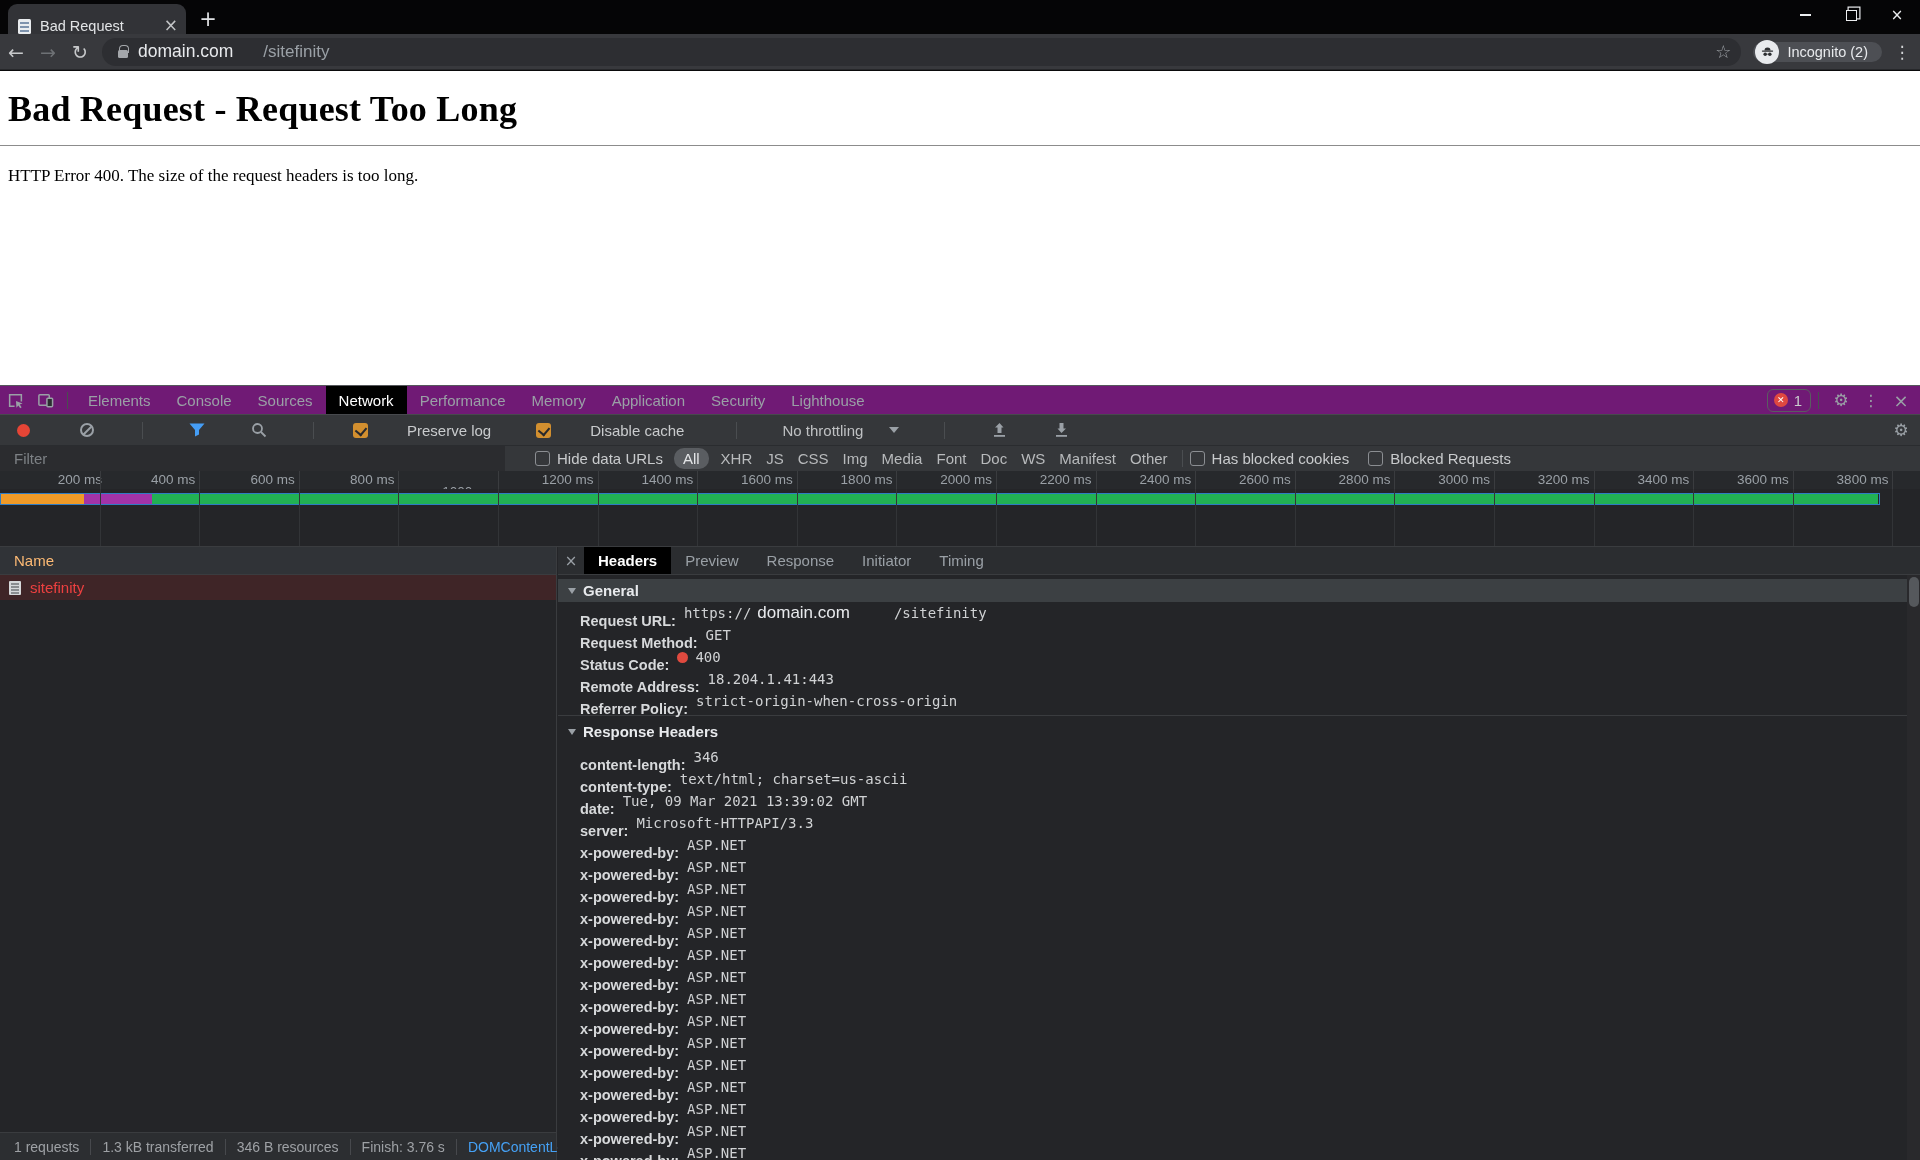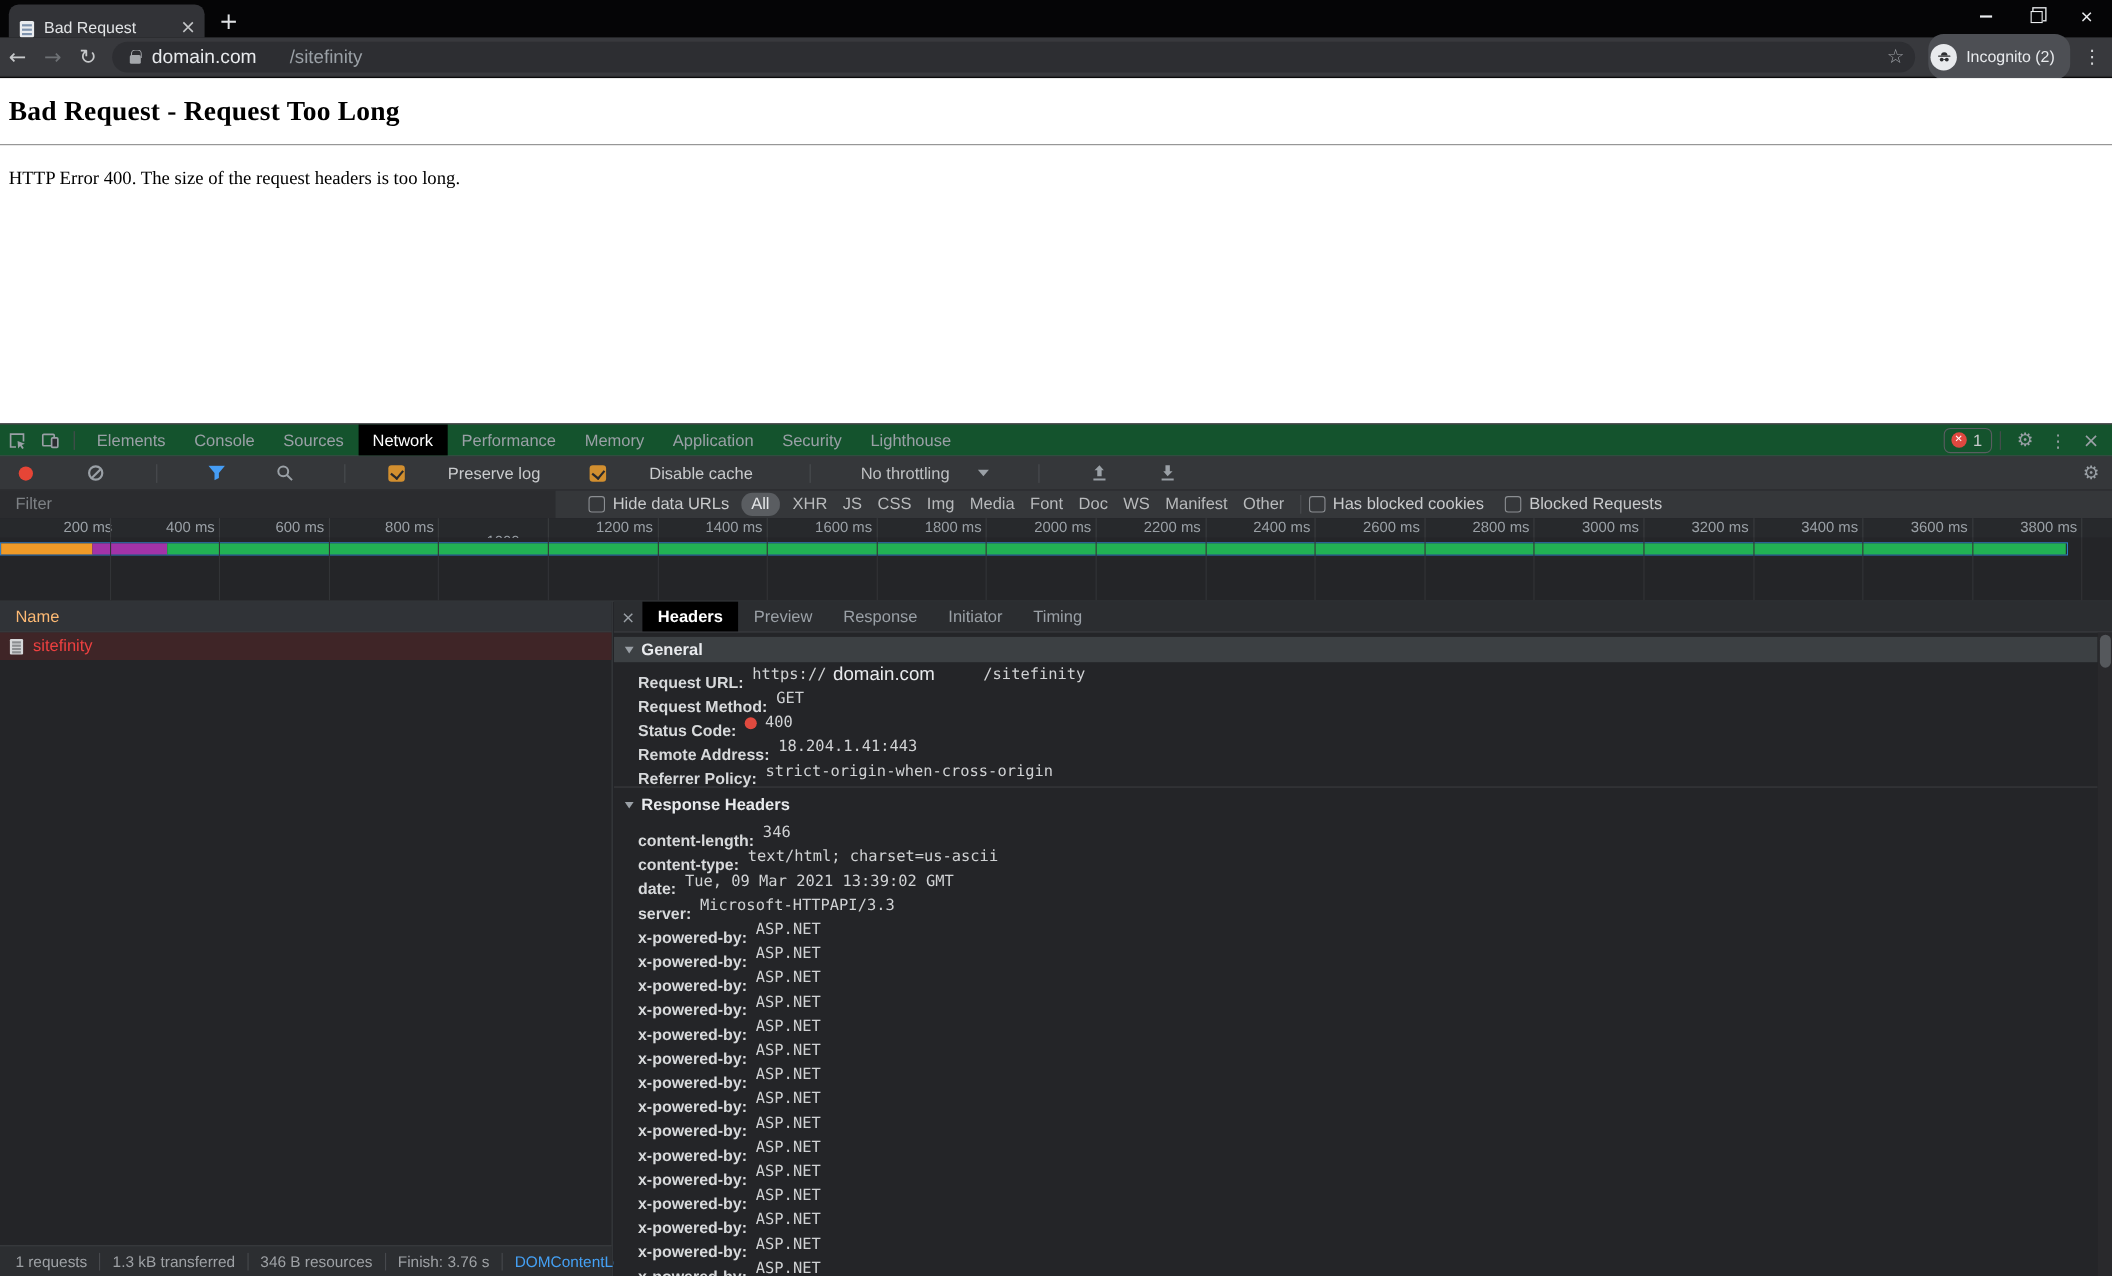--- a/index.html
+++ b/index.html
@@ -24,37 +24,37 @@
 
   .toolbar { position:absolute; left:0; top:34px; width:100%; height:36px; background:#38393d; display:flex; align-items:center; border-bottom:1px solid #27282b; }
   .navbtn { width:32px; height:30px; display:flex; align-items:center; justify-content:center; font-size:19px; color:#c7c9cb; flex:none; }
   .navbtn.dim { color:#6e7175; }
   .omnibox { flex:1; height:28px; margin:0 12px 0 6px; background:#2d2e32; border-radius:14px; display:flex; align-items:center; padding:0 10px 0 12px; }
   .lock { width:10px; height:8px; background:#a4a7ab; border-radius:1.5px; position:relative; margin:4px 10px 0 4px; flex:none; }
   .lock::before { content:""; position:absolute; left:1px; top:-5px; width:8px; height:7px; border:1.6px solid #a4a7ab; border-bottom:none; border-radius:4px 4px 0 0; }
   .ob-domain { color:#e8eaed; font-size:17.5px; }
   .ob-path { color:#9aa0a6; font-size:17px; margin-left:30px; }
   .ob-star { margin-left:auto; color:#9da1a6; font-size:18px; }
-  .incog { height:41px; background:#4d4f54; border-radius:14px; display:flex; align-items:center; padding:0 14px 0 2px; margin-right:8px; flex:none; }
+  .incog { height:20px; background:#4d4f54; border-radius:14px; display:flex; align-items:center; padding:0 14px 0 2px; margin-right:8px; flex:none; }
   .spy { width:24px; height:24px; border-radius:50%; background:#e8eaed; display:flex; align-items:center; justify-content:center; margin-right:8px; }
   .incog-label { color:#e8eaed; font-size:14.5px; }
   .kebab { width:24px; display:flex; align-items:center; justify-content:center; color:#d3d5d7; font-size:17px; margin-right:6px; flex:none; }
 
   
   .page { position:absolute; left:0; top:71px; width:100%; height:314px; background:#ffffff; color:#000; font-family:"Liberation Serif", serif; }
-  .page h1 { font-size:25px; font-weight:bold; margin:17px 0 0 8px; letter-spacing:0.2px; }
+  .page h1 { font-size:36px; font-weight:bold; margin:17px 0 0 8px; letter-spacing:0.2px; }
   .page hr { border:none; border-top:1px solid #8c8c8c; margin:15px 0 0 0; }
   .page p { font-size:17px; margin:20px 0 0 8px; }
 
   
   .devtools { position:absolute; left:0; top:385px; width:100%; height:775px; background:#242528; border-top:1px solid #55585c; font-size:15px; color:#c9cbcd; }
   .dt-row { display:flex; align-items:center; }
   .sep { width:1px; height:17px; background:#4a4d50; margin:0 7px; flex:none; }
 
-  .dt-tabbar { position:absolute; left:0; top:0; width:100%; height:29px; background:#14532d; border-bottom:1px solid #47494d; display:flex; align-items:center; }
+  .dt-tabbar { position:absolute; left:0; top:0; width:100%; height:29px; background:#701a75; border-bottom:1px solid #47494d; display:flex; align-items:center; }
   .iconbtn { width:30px; height:100%; display:flex; align-items:center; justify-content:center; flex:none; color:#9aa0a6; }
   .dt-tab { height:100%; padding:0 13px; display:flex; align-items:center; color:#9aa0a6; white-space:nowrap; }
   .dt-tab.active { background:#000000; color:#ffffff; }
   .errbox { display:flex; align-items:center; border:1px solid #5a5d61; border-radius:6px; padding:2px 8px 2px 6px; margin-left:auto; }
   .errdot { width:14px; height:14px; border-radius:50%; background:#df4840; color:#fff; font-size:9px; display:flex; align-items:center; justify-content:center; margin-right:6px; font-weight:bold; }
   .gear { font-size:17px; color:#9aa0a6; }
 
   .dt-toolbar { position:absolute; left:0; top:29px; width:100%; height:30px; background:#35373a; display:flex; align-items:center; padding-left:8px;gap:32px; }
   .recdot { width:13px; height:13px; border-radius:50%; background:#e64536; margin:0 9px; flex:none; }
   .clearbtn { width:14px; height:14px; border-radius:50%; border:2px solid #9aa0a6; position:relative; margin:0 9px; flex:none; }

